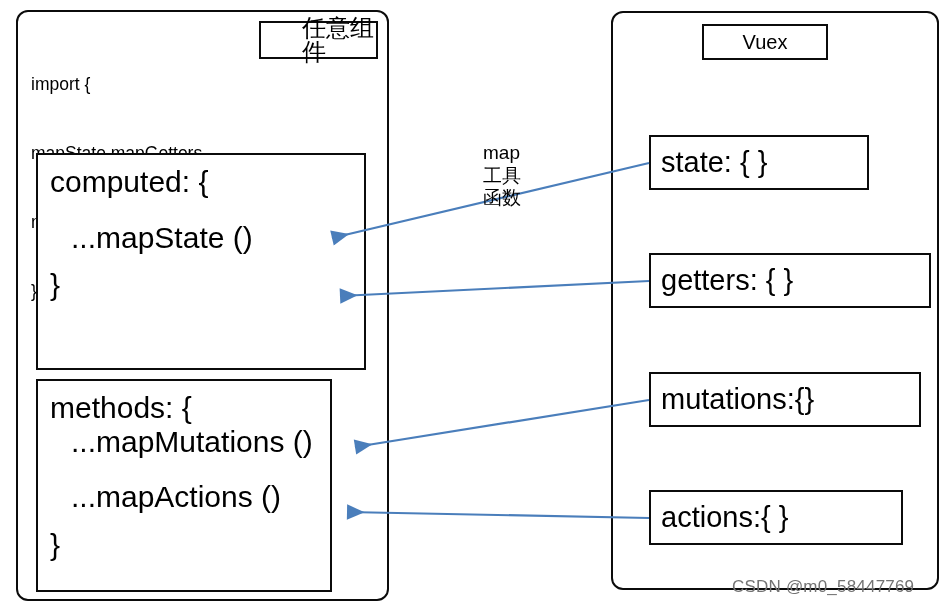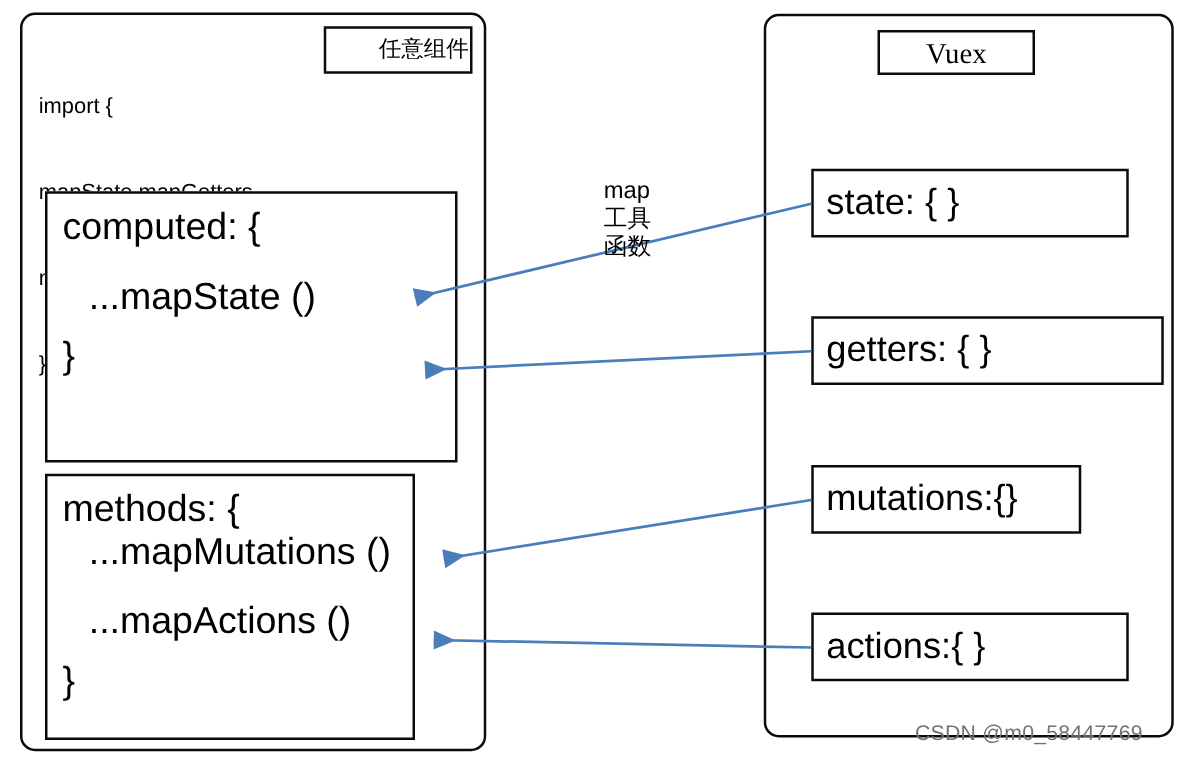--- a/index.html
+++ b/index.html
@@ -36,30 +36,30 @@
     background: #ffffff;
     box-sizing: border-box;
   }
 
   
   #component-title-box {
     left: 259px; top: 21px; width: 119px; height: 38px;
     display: flex; align-items: center; justify-content: center;
   }
   #component-title-box .chip-text {
-    font-size: 18px;
+    font-size: 24px;
     line-height: 1;
     font-family: "DejaVu Sans", "Liberation Sans", sans-serif;
     margin-left: 41px;
   }
   #vuex-title-box {
     left: 702px; top: 24px; width: 126px; height: 36px;
     display: flex; align-items: center; justify-content: center;
   }
-  #vuex-title-box .chip-text { font-size: 23px; line-height: 1; font-family: Liberation Serif, serif; }
+  #vuex-title-box .chip-text { font-size: 20px; line-height: 1; }
 
   
   #import-block {
     position: absolute;
     left: 31px; top: 27px; width: 230px;
     font-size: 17.5px;
     line-height: 23px;
     white-space: pre;
   }
   #import-block div { white-space: pre; }
@@ -86,23 +86,23 @@
   .store-box {
     display: flex;
     align-items: center;
     padding-left: 10px;
   }
   .store-box span {
     font-size: 29px;
     line-height: 1;
     white-space: pre;
   }
-  #state-box     { left: 649px; top: 135px; width: 254px; height: 55px; }
+  #state-box     { left: 649px; top: 135px; width: 220px; height: 55px; }
   #getters-box   { left: 649px; top: 253px; width: 282px; height: 55px; }
-  #mutations-box { left: 649px; top: 372px; width: 216px; height: 55px; }
+  #mutations-box { left: 649px; top: 372px; width: 272px; height: 55px; }
   #actions-box   { left: 649px; top: 490px; width: 254px; height: 55px; align-items: center; }
 
   
   #map-label {
     position: absolute;
     left: 483px; top: 142px;
     font-size: 19px;
     line-height: 22px;
     text-align: left;
     font-family: "DejaVu Sans", "Liberation Sans", sans-serif;

